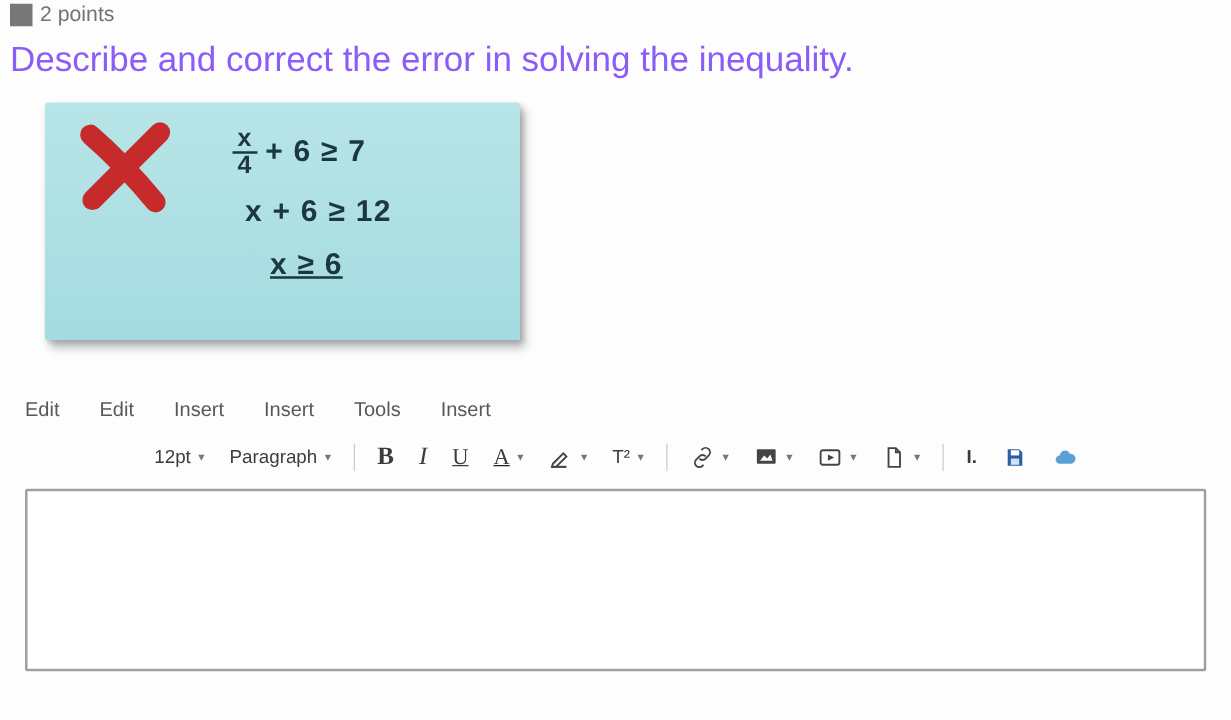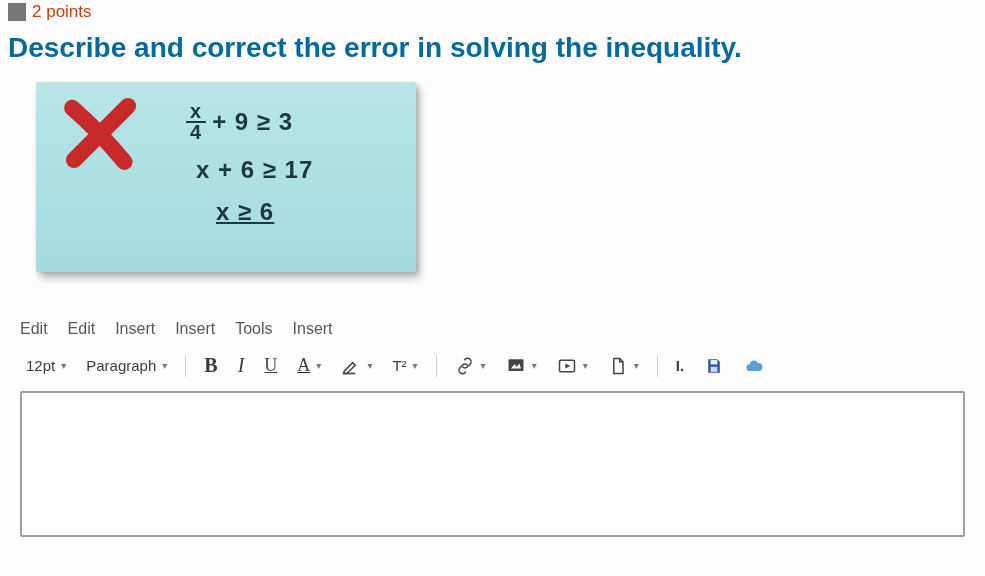--- a/index.html
+++ b/index.html
@@ -13,25 +13,25 @@
     }
     .container { padding: 0 8px; }
     .points-row {
       display: flex;
       align-items: center;
       gap: 6px;
       padding-top: 2px;
       margin-bottom: 10px;
     }
     .points-box { width: 18px; height: 18px; background: #777; }
-    .points-text { color: #c2410c; font-size: 17px; }
+    .points-text { color: #737373; font-size: 17px; }
     .prompt-text {
-      color: #0369a1;
+      color: #8b5cf6;
       font-size: 28px;
-      font-weight: 700;
+      font-weight: 400;
       margin: 6px 0 18px 0;
     }
     .worked-card {
       width: 380px;
       height: 190px;
       margin-left: 28px;
       background: linear-gradient(180deg, #b8e5e7 0%, #a4dbe0 100%);
       border-radius: 2px;
       box-shadow: 4px 6px 8px rgba(0,0,0,0.25), 2px 2px 4px rgba(0,0,0,0.15);
       position: relative;
@@ -70,35 +70,36 @@
       margin-right: 6px;
     }
     .frac .num, .frac .den { font-size: 20px; padding: 0 4px; }
     .frac .bar { width: 100%; height: 2px; background: #1d3742; }
     .eq-row.line2 { margin-left: 10px; }
     .eq-row.line3 { margin-left: 30px; text-decoration: underline; }
 
     .editor-menubar {
       margin-top: 44px;
       display: flex;
-      gap: 20px;
+      gap: 32px;
       padding: 4px 12px 6px 12px;
       font-size: 16px;
       color: #55595c;
     }
     .editor-menubar span { cursor: pointer; }
 
     .editor-toolbar {
       display: flex;
       align-items: center;
       gap: 8px;
       padding: 6px 12px 8px 12px;
       font-size: 15px;
       color: #444;
       border-bottom: none;
+      justify-content: center;
     }
     .tb-btn {
       display: inline-flex;
       align-items: center;
       gap: 4px;
       padding: 4px 6px;
       cursor: pointer;
       color: #3a3d40;
     }
     .tb-btn .chev { font-size: 10px; color: #777; margin-left: 2px; }
@@ -135,23 +136,23 @@
         <path d="M80 20 Q50 50 20 80" stroke="#c62a2a" stroke-width="18" stroke-linecap="round" fill="none"></path>
       </svg>
     </div>
     <div class="equations">
       <div class="eq-row line1">
         <span class="frac">
           <span class="num">x</span>
           <span class="bar"></span>
           <span class="den">4</span>
         </span>
-        <span>+ 9 ≥ 3</span>
+        <span>+ 6 ≥ 7</span>
       </div>
-      <div class="eq-row line2">x + 6 ≥ 17</div>
+      <div class="eq-row line2">x + 6 ≥ 12</div>
       <div class="eq-row line3">x ≥ 6</div>
     </div>
   </div>
 
   <div class="editor-menubar">
     <span>Edit</span>
     <span>Edit</span>
     <span>Insert</span>
     <span>Insert</span>
     <span>Tools</span>

